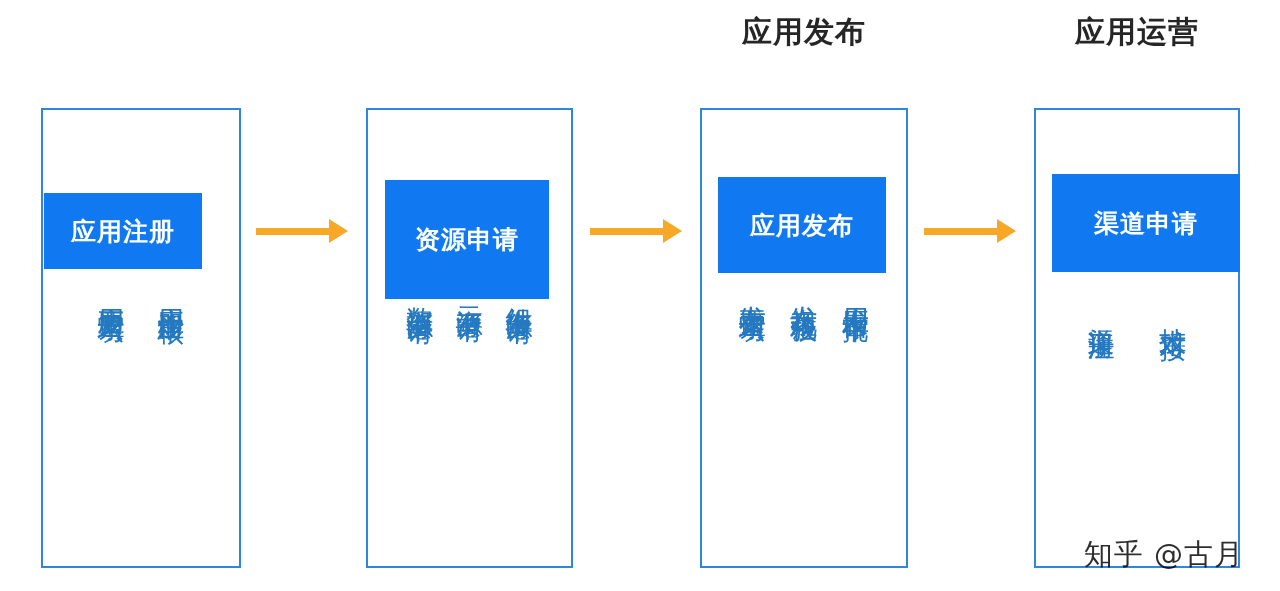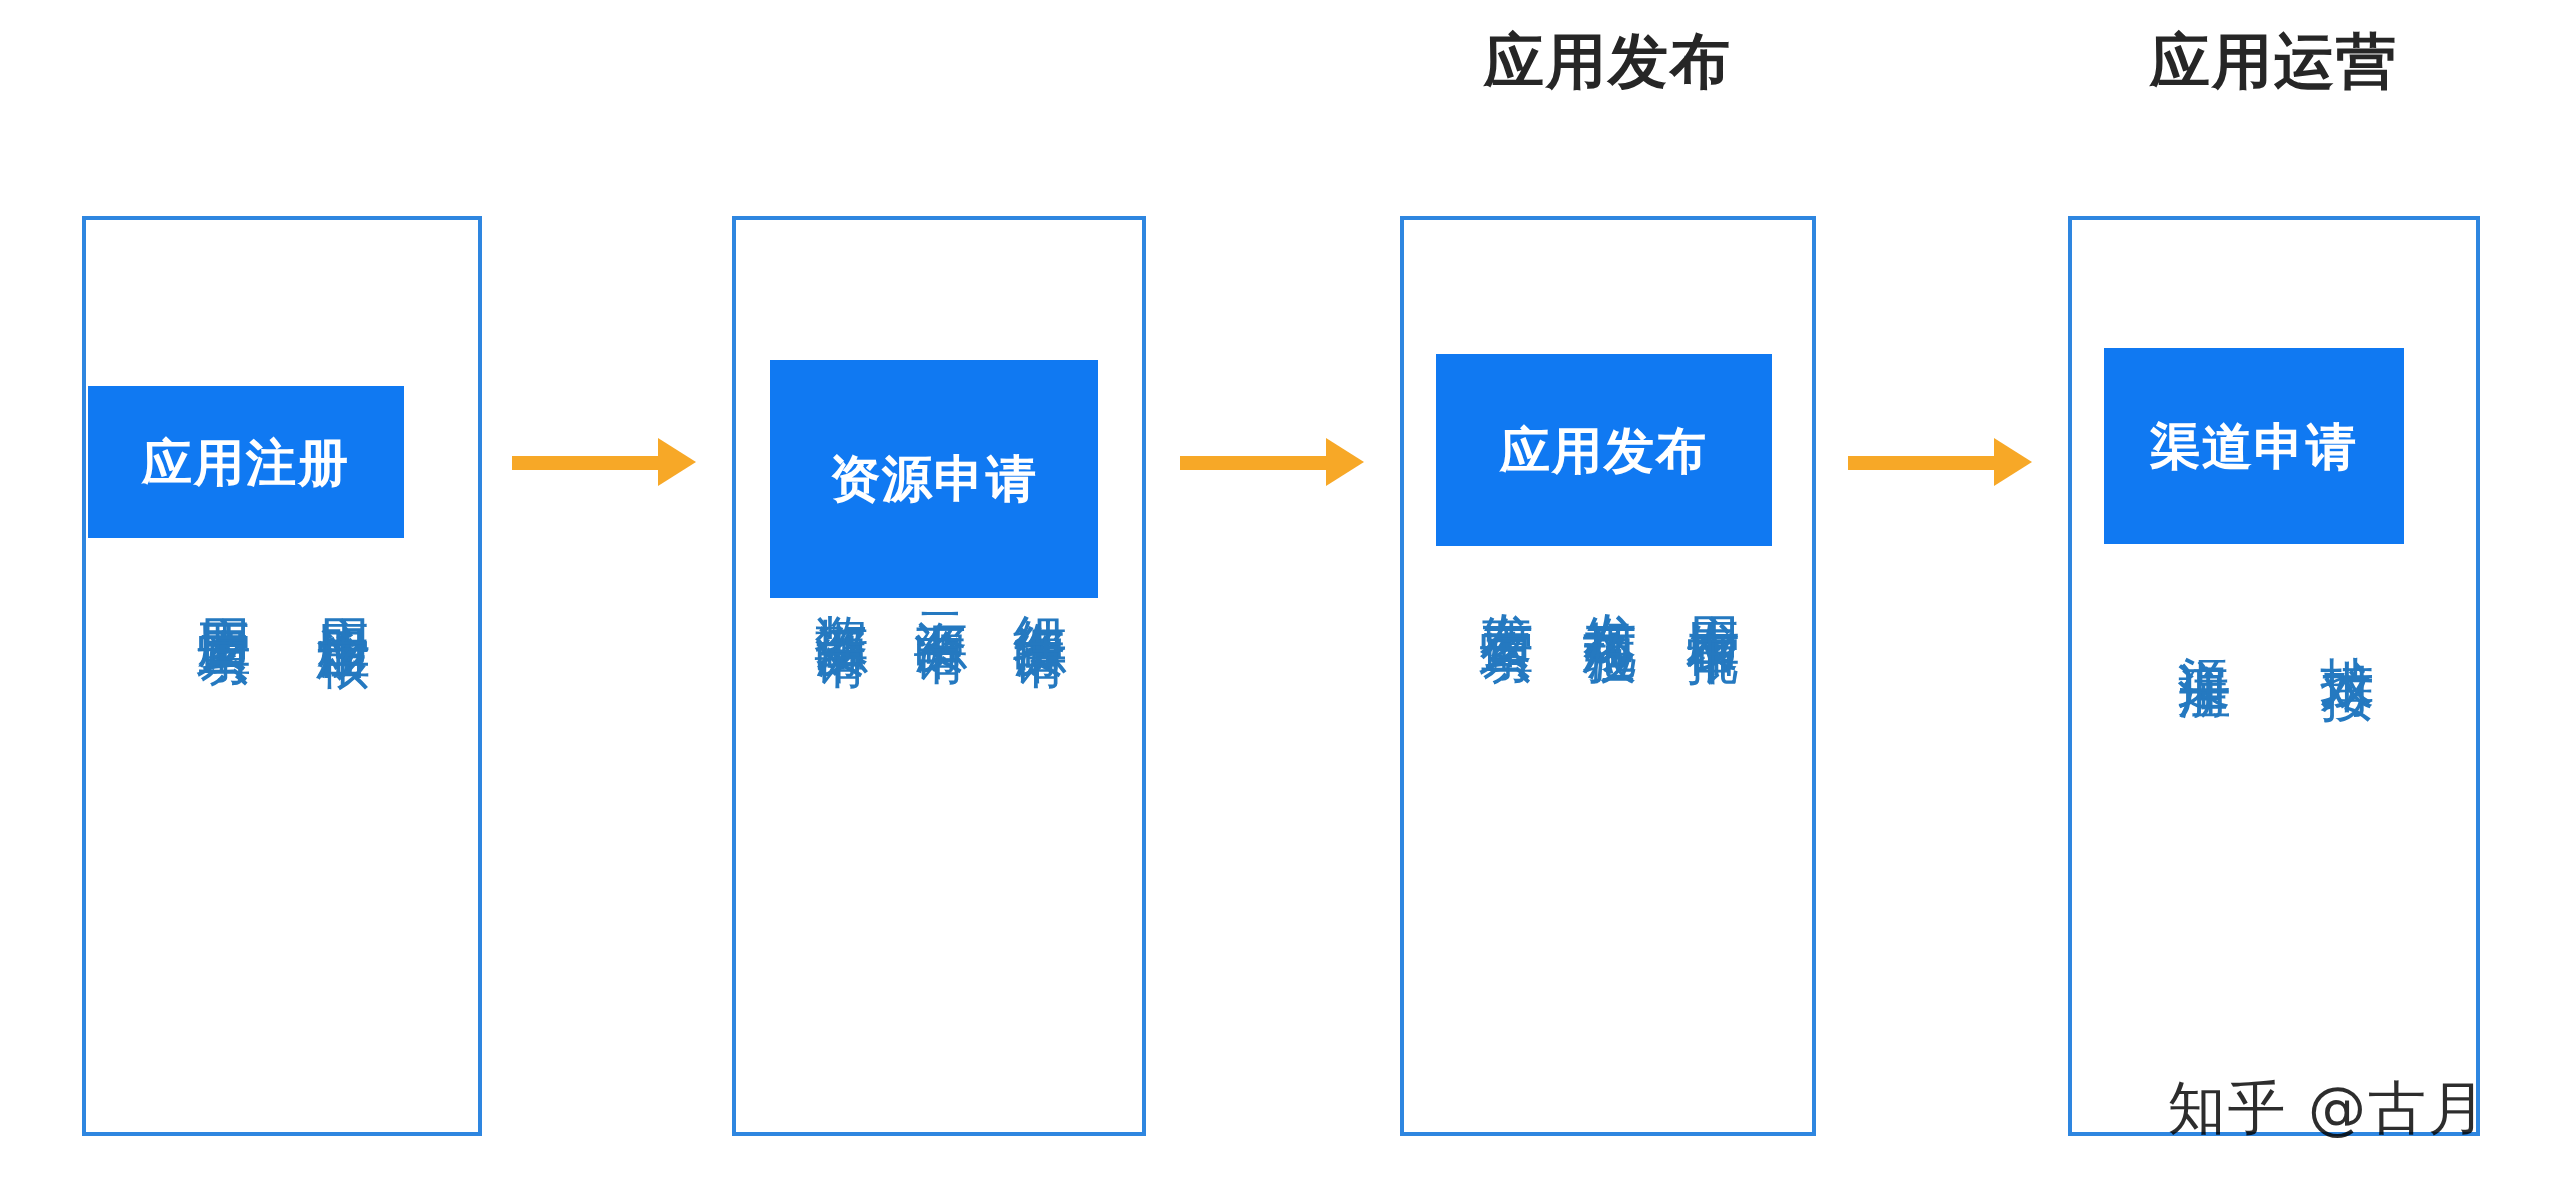--- a/index.html
+++ b/index.html
@@ -153,21 +153,21 @@
     <div class="vcol" style="margin:0 8px;">发布要素填写</div>
   </div>
 
   <div class="arrow" style="left:924px; top:219px; width:92px;">
     <div class="shaft"></div>
     <div class="head"></div>
   </div>
 
   <div class="stage-title" style="left:1034px; width:206px;">应用运营</div>
   <div class="stage-box" style="left:1034px; width:206px;"></div>
-  <div class="chip" style="left:1052px; top:174px; width:150px; height:98px;">渠道申请</div>
+  <div class="chip" style="left:1052px; top:174px; width:188px; height:98px;">渠道申请</div>
   <div class="vcols" style="left:1036px; top:306px; width:202px; height:180px;">
     <div class="vcol" style="margin:0 18px;">技术对接</div>
     <div class="vcol" style="margin:0 18px;">渠道注册</div>
   </div>
 
   <div class="watermark">知乎 @古月</div>
 
 </div>
 
 </body></html>

